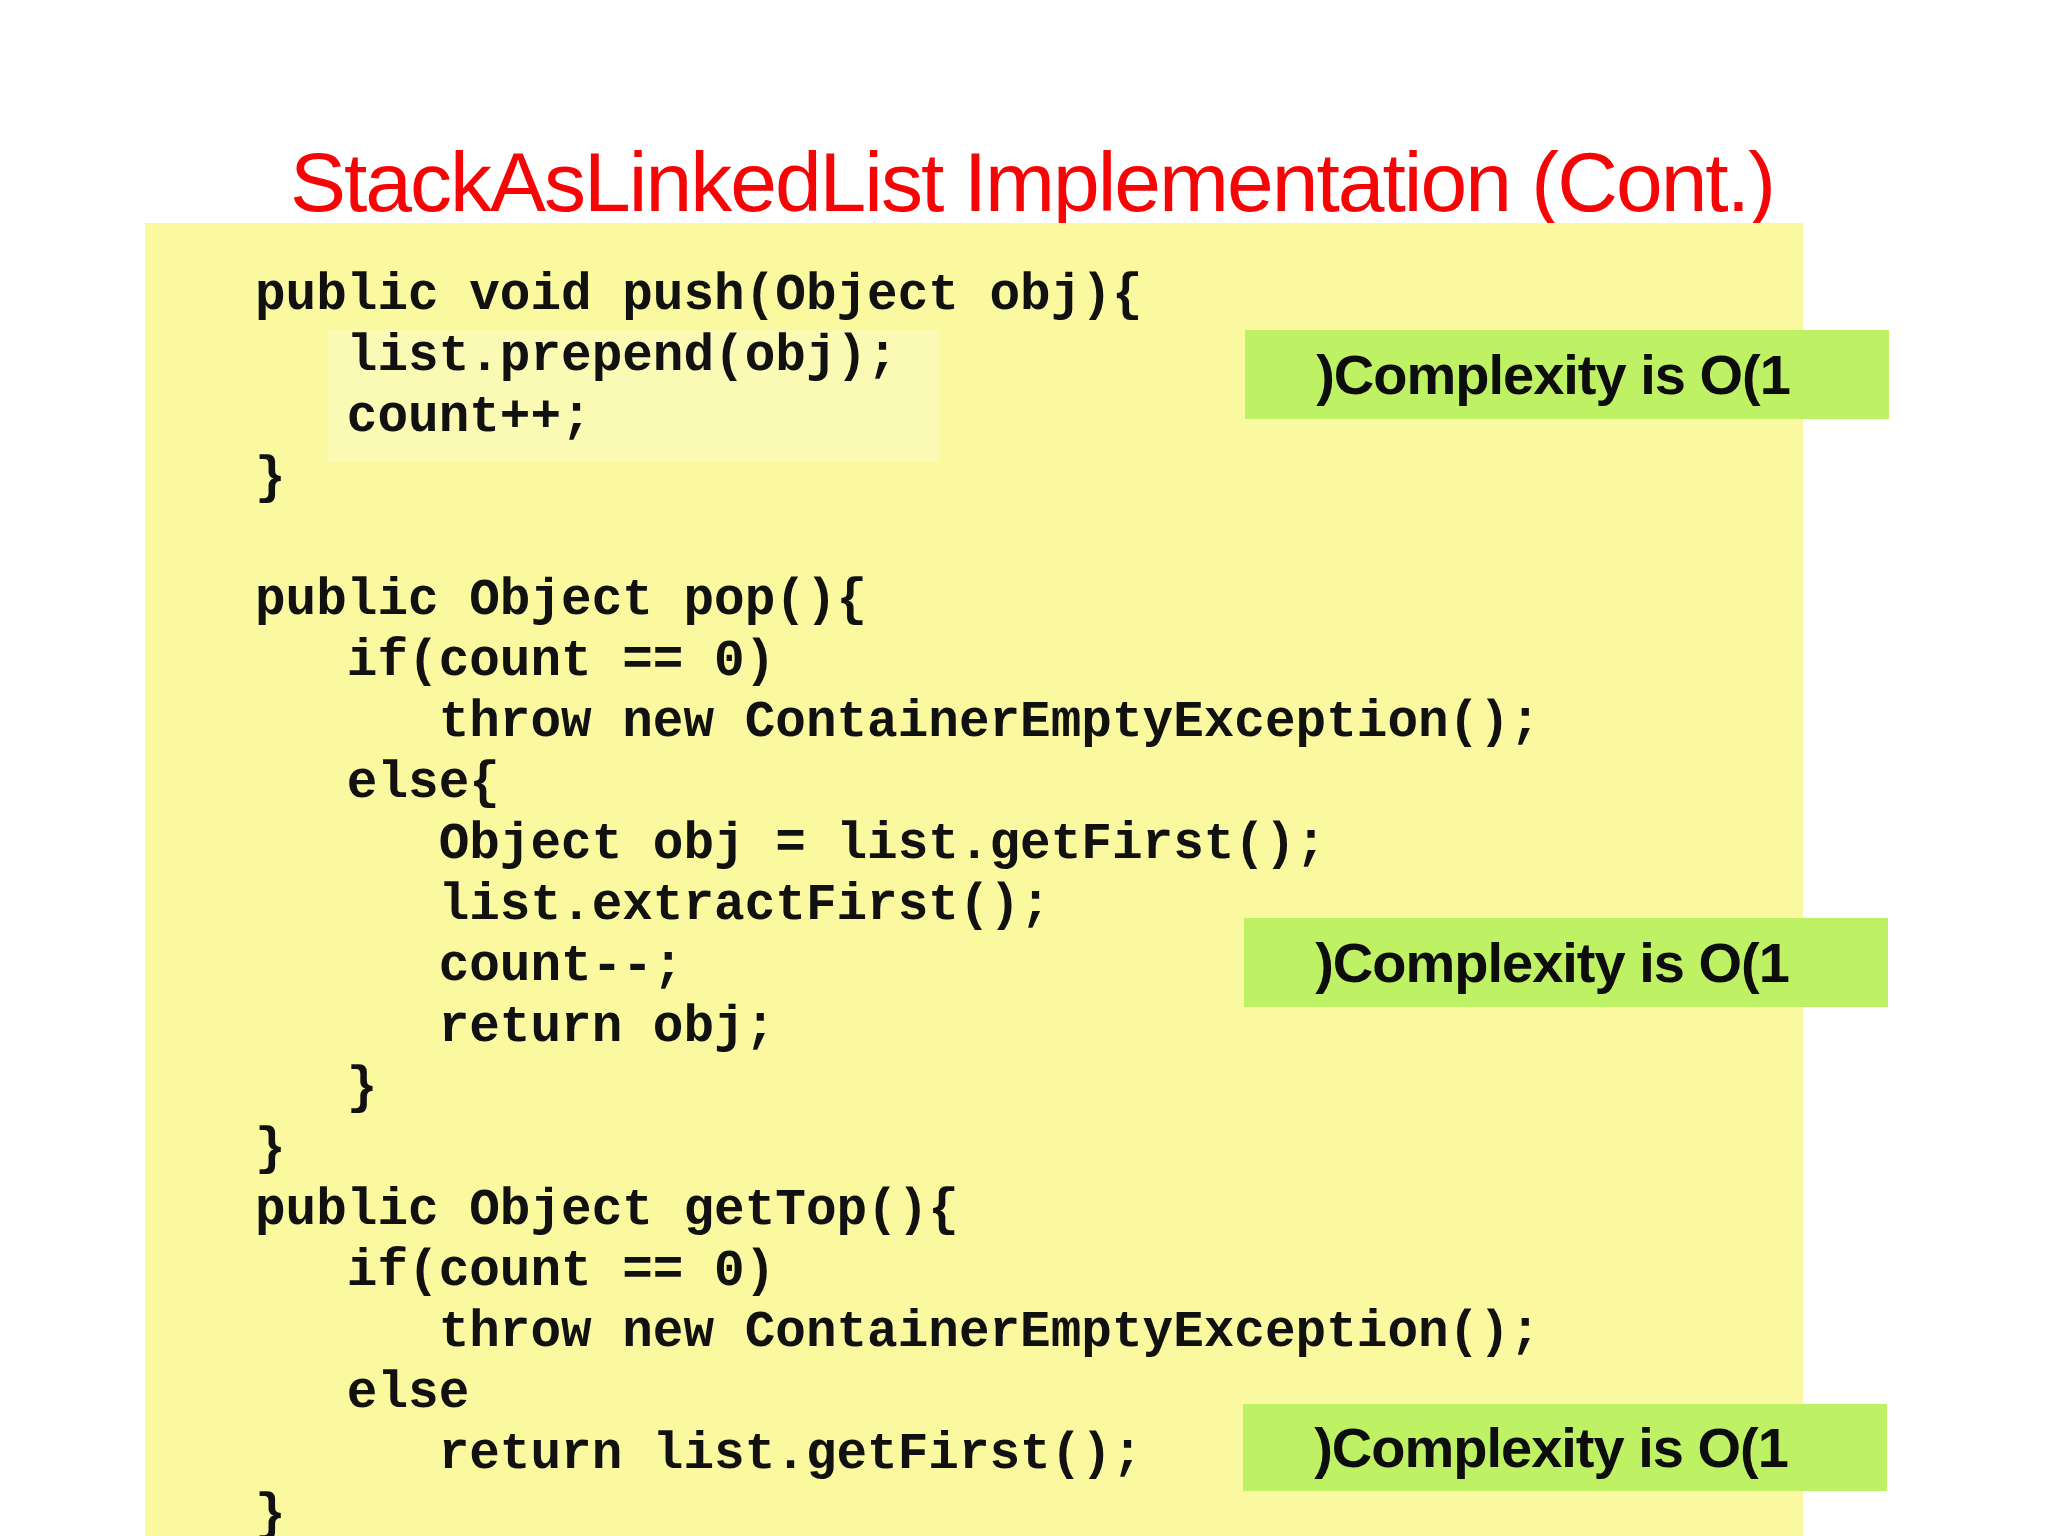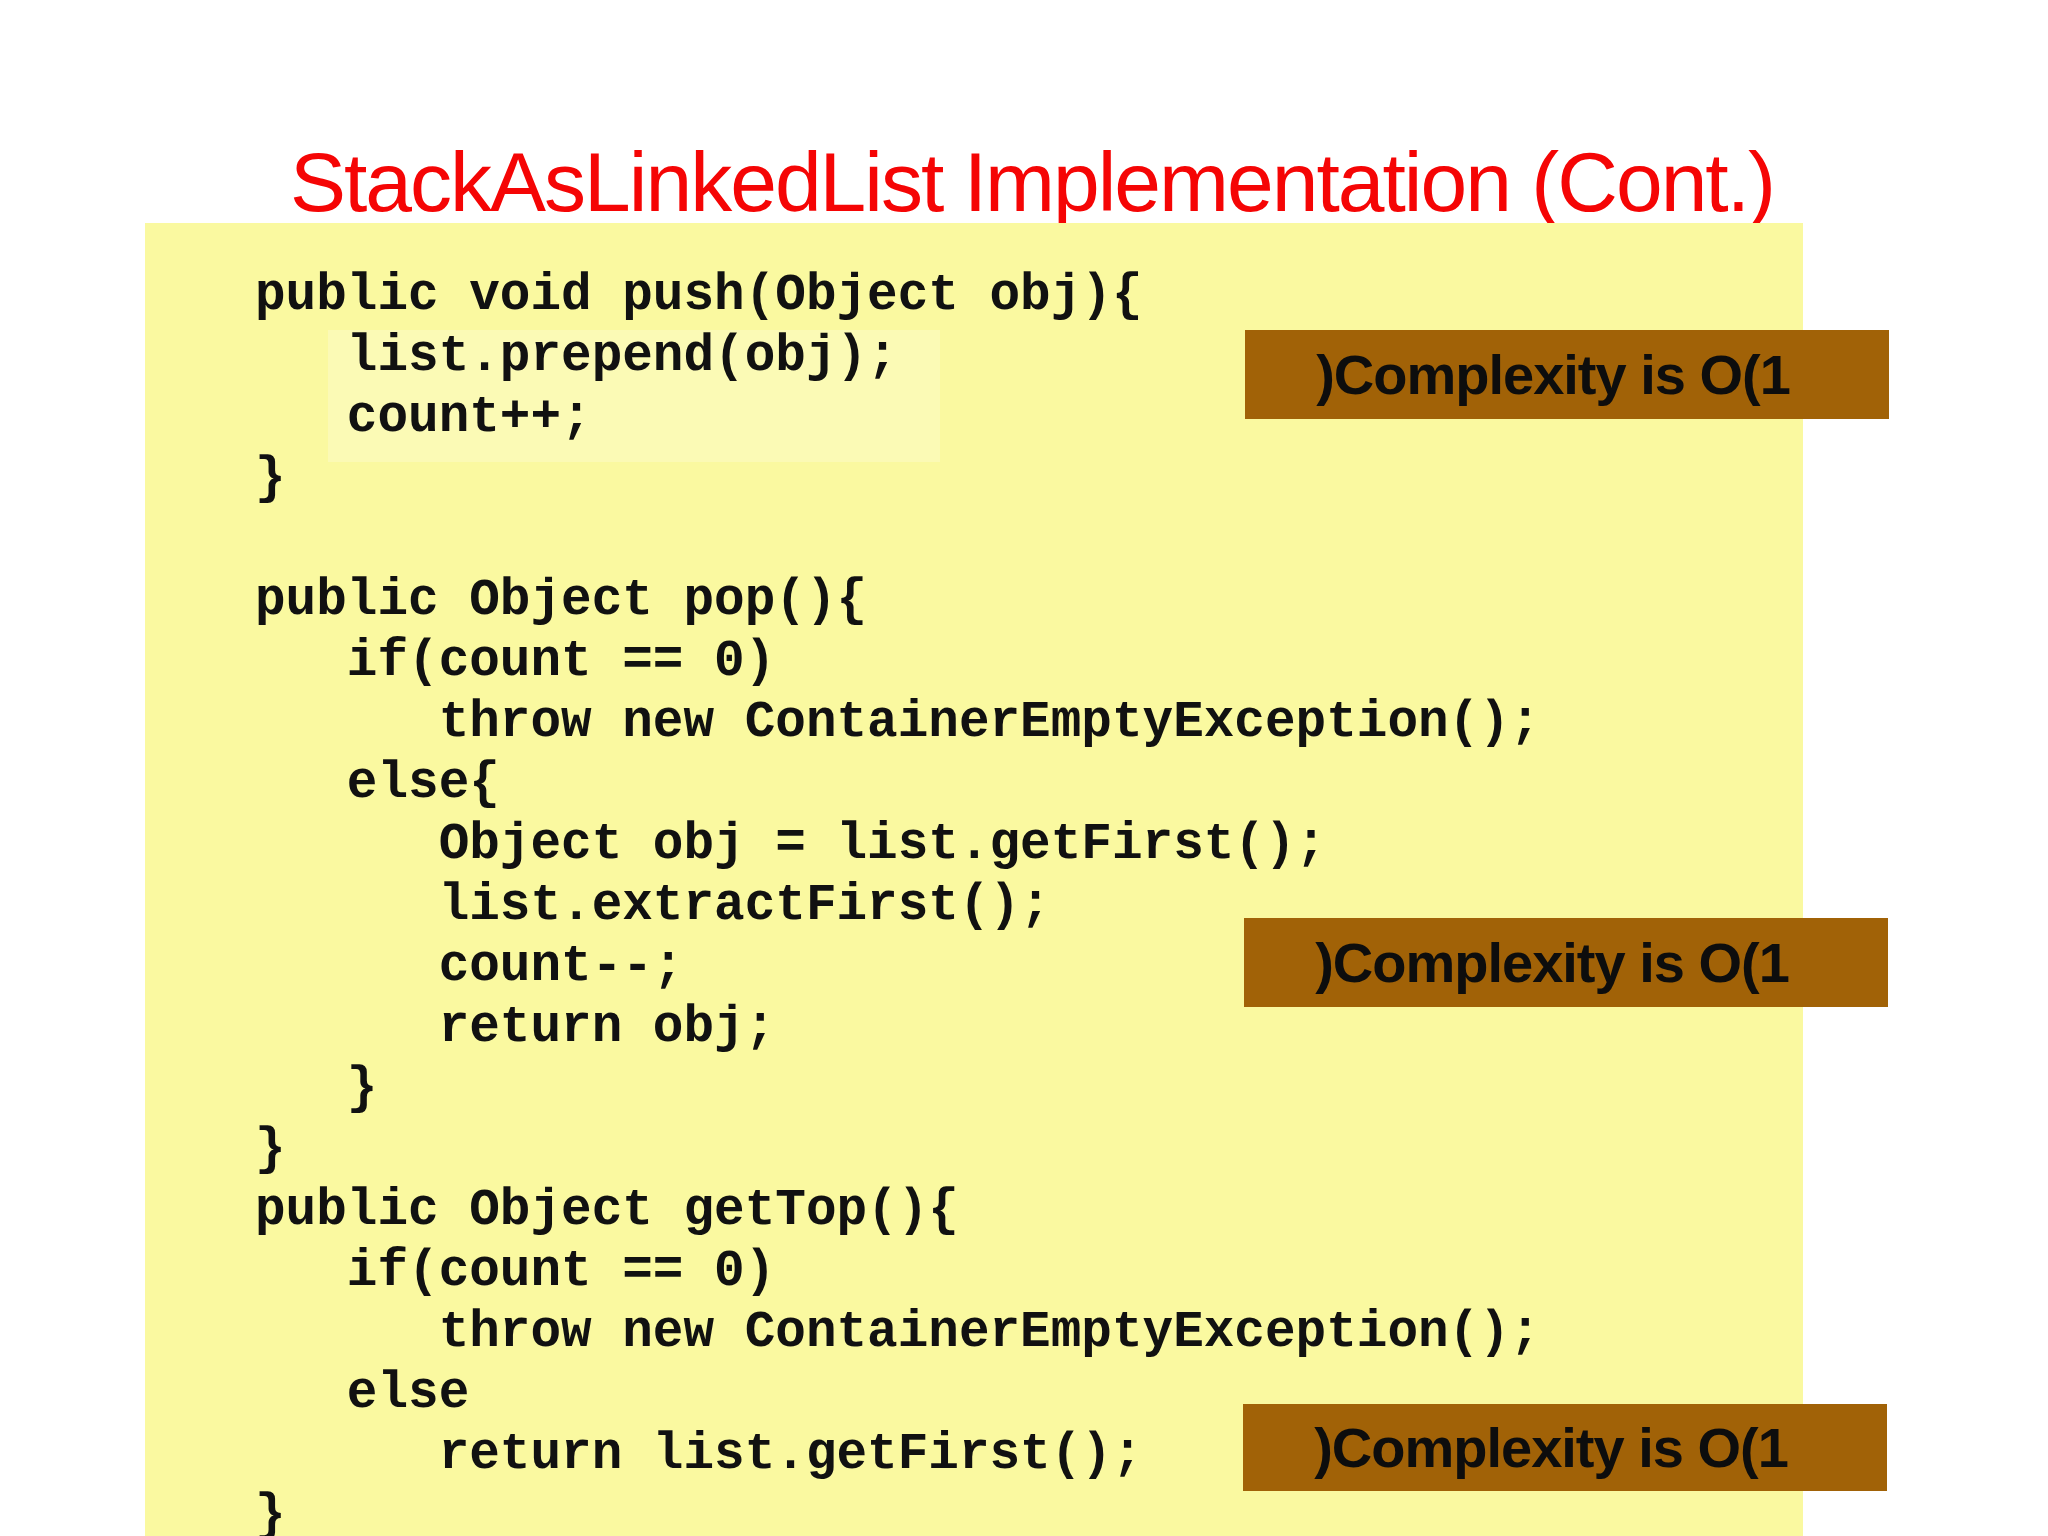--- a/index.html
+++ b/index.html
@@ -50,21 +50,21 @@
     font-weight: bold;
     font-size: 51px;
     line-height: 61px;
     color: #111111;
     white-space: pre;
     z-index: 3;
   }
   .complexity-badge {
     position: absolute;
     width: 644px; height: 89px;
-    background: #a16207;
+    background: #bef264;
     display: flex;
     align-items: center;
     justify-content: center;
     padding-right: 28px;
     box-sizing: border-box;
     z-index: 4;
   }
   .complexity-badge .badge-label {
     font-family: "Liberation Sans", sans-serif;
     font-weight: bold;

